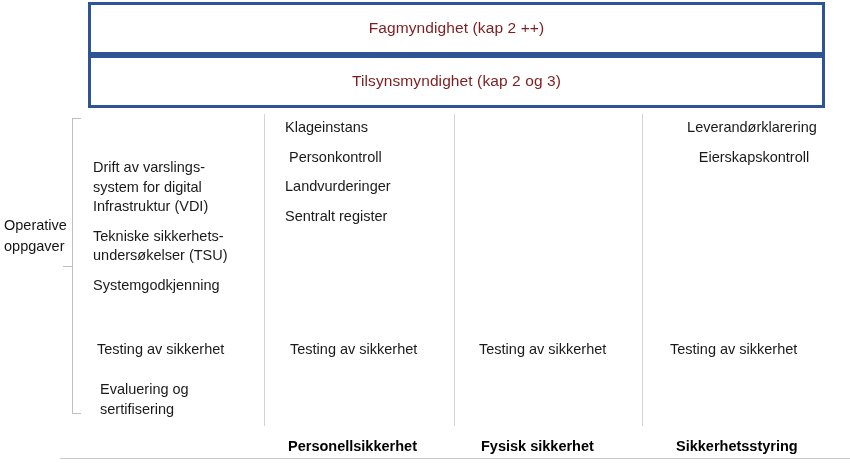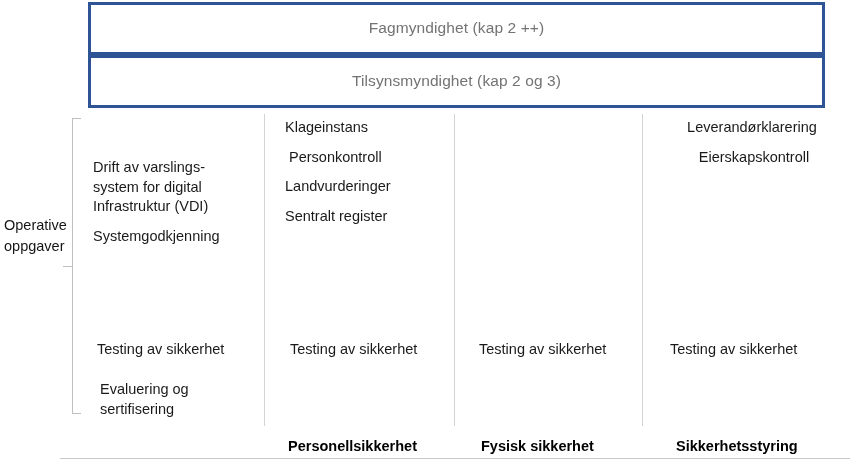--- a/index.html
+++ b/index.html
@@ -25,21 +25,21 @@
     box-sizing: border-box;
     border: 3px solid #2E5496;
     background: #ffffff;
     display: flex;
     align-items: center;
     justify-content: center;
   }
   .auth-label {
     font-size: 15.5px;
     line-height: 1.2;
-    color: #737373;
+    color: #7f1d1d;
     letter-spacing: 0.1px;
     white-space: nowrap;
   }
   #auth-box-1 { left: 88px; top: 2px;  width: 737px; height: 53px; }
   #auth-box-2 { left: 88px; top: 55px; width: 737px; height: 53px; }
 
   
   #bracket-label {
     position: absolute;
     left: 4px;
@@ -182,20 +182,21 @@
     <div class="bk-bot"></div>
     <div class="bk-mid"></div>
   </div>
 
   <div class="col-sep" id="sep-1"></div>
   <div class="col-sep" id="sep-2"></div>
   <div class="col-sep" id="sep-3"></div>
 
   <div class="col" id="col-0">
     <div class="task">Drift av varslings-<br>system for digital<br>Infrastruktur (VDI)</div>
+    <div class="task">Tekniske sikkerhets-<br>undersøkelser (TSU)</div>
     <div class="task">Systemgodkjenning</div>
   </div>
 
   <div class="col" id="col-1">
     <div class="task">Klageinstans</div>
     <div class="task indent">Personkontroll</div>
     <div class="task">Landvurderinger</div>
     <div class="task">Sentralt register</div>
   </div>
 

